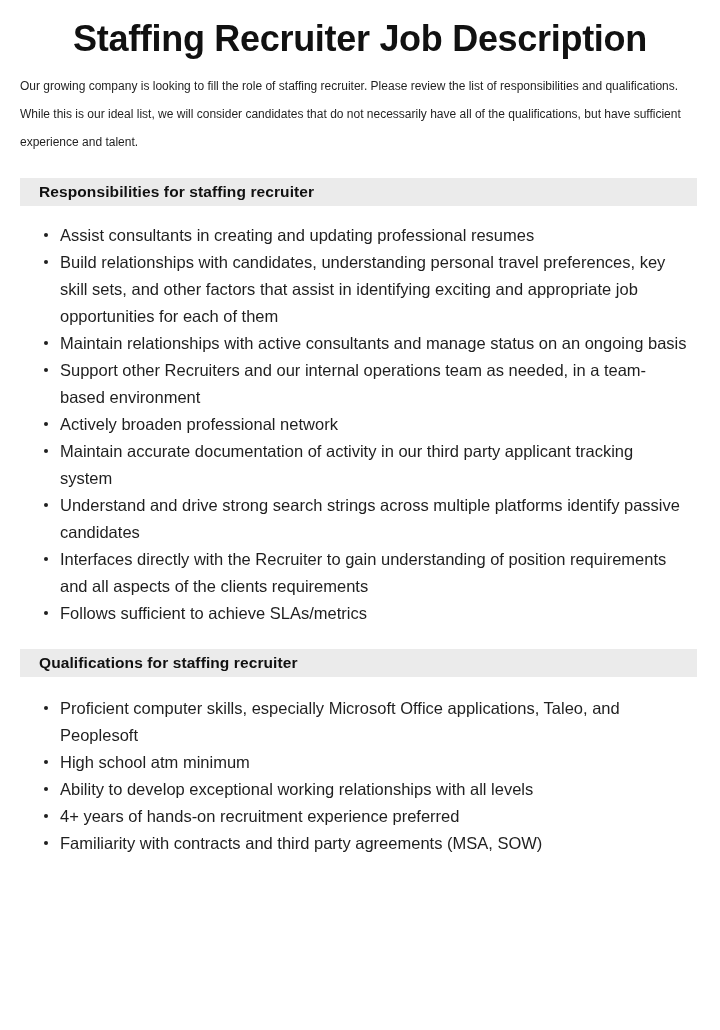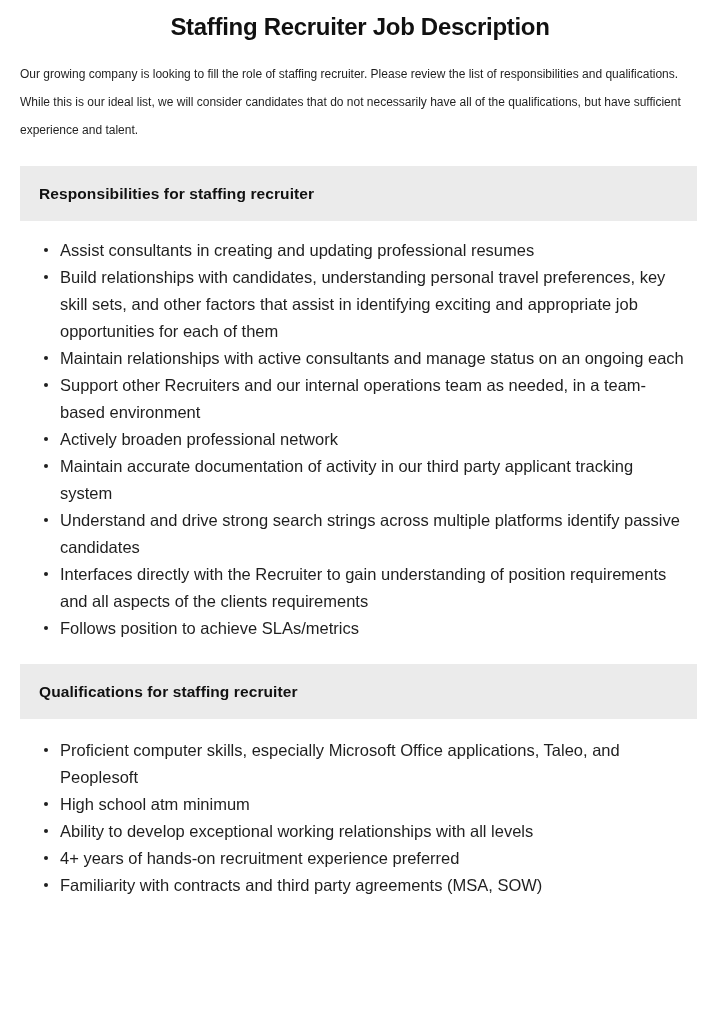--- a/index.html
+++ b/index.html
@@ -18,42 +18,42 @@
 
   .page {
     width: 720px;
     height: 1030px;
     box-sizing: border-box;
     position: relative;
   }
 
   .doc-title {
     text-align: center;
-    font-size: 24px;
+    font-size: 36px;
     font-weight: bold;
     letter-spacing: -0.3px;
     color: #111111;
     margin: 0;
-    padding: 8px 20px 0 20px;
+    padding: 20px 20px 0 20px;
     line-height: 38px;
   }
 
   .intro {
     margin: 0;
     padding: 14px 24px 0 20px;
     font-size: 12px;
     line-height: 28px;
     color: #1f1f1f;
     text-align: left;
   }
 
   .section-band {
     background: #ebebeb;
     margin: 22px 23px 0 20px;
-    height: 55px;
+    height: 28px;
     display: flex;
     align-items: center;
     padding: 0 0 0 19px;
     box-sizing: border-box;
   }
 
   .section-band-title {
     font-size: 15.5px;
     font-weight: bold;
     color: #111111;
@@ -99,27 +99,27 @@
 
   <p class="intro">Our growing company is looking to fill the role of staffing recruiter. Please review the list of responsibilities and qualifications. While this is our ideal list, we will consider candidates that do not necessarily have all of the qualifications, but have sufficient experience and talent.</p>
 
   <div class="section-band">
     <span class="section-band-title">Responsibilities for staffing recruiter</span>
   </div>
 
   <ul class="bullet-list responsibilities" id="responsibilities-list">
       <li class="bullet-item">Assist consultants in creating and updating professional resumes</li>
       <li class="bullet-item">Build relationships with candidates, understanding personal travel preferences, key skill sets, and other factors that assist in identifying exciting and appropriate job opportunities for each of them</li>
-      <li class="bullet-item">Maintain relationships with active consultants and manage status on an ongoing each</li>
+      <li class="bullet-item">Maintain relationships with active consultants and manage status on an ongoing basis</li>
       <li class="bullet-item">Support other Recruiters and our internal operations team as needed, in a team-based environment</li>
       <li class="bullet-item">Actively broaden professional network</li>
       <li class="bullet-item">Maintain accurate documentation of activity in our third party applicant tracking system</li>
       <li class="bullet-item">Understand and drive strong search strings across multiple platforms identify passive candidates</li>
       <li class="bullet-item">Interfaces directly with the Recruiter to gain understanding of position requirements and all aspects of the clients requirements</li>
-      <li class="bullet-item">Follows position to achieve SLAs/metrics</li>
+      <li class="bullet-item">Follows sufficient to achieve SLAs/metrics</li>
     </ul>
 
   <div class="section-band">
     <span class="section-band-title">Qualifications for staffing recruiter</span>
   </div>
 
   <ul class="bullet-list qualifications" id="qualifications-list">
       <li class="bullet-item">Proficient computer skills, especially Microsoft Office applications, Taleo, and Peoplesoft</li>
       <li class="bullet-item">High school atm minimum</li>
       <li class="bullet-item">Ability to develop exceptional working relationships with all levels</li>

